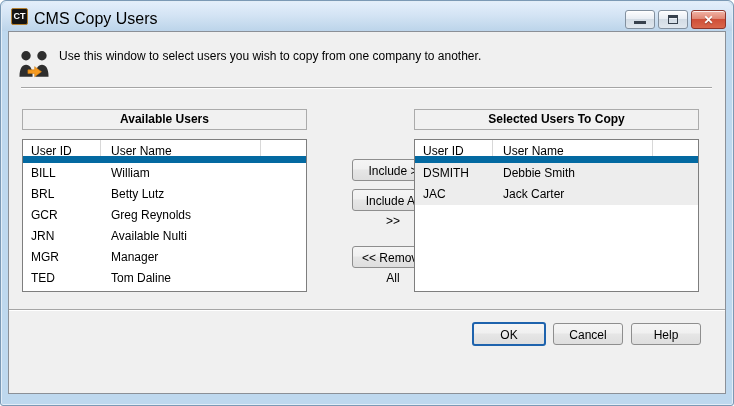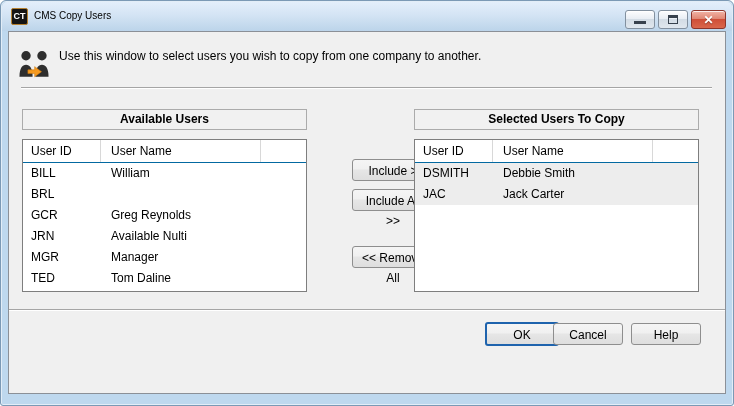--- a/index.html
+++ b/index.html
@@ -21,21 +21,21 @@
     position:absolute;left:1px;right:1px;top:1px;height:29px;
     background:linear-gradient(180deg,#e3eefb 0%,#d4e4f4 45%,#bcd4ea 100%);
     border-radius:5px 5px 0 0;
   }
   .app-icon{
     position:absolute;left:9px;top:6px;width:17px;height:17px;
     background:#141414;border:1px solid #b5802f;border-radius:2px;
     color:#fff;font-weight:bold;font-size:9px;line-height:15px;text-align:center;
   }
   .title-text{
-    position:absolute;left:32px;top:8px;font-size:10px;color:#000;white-space:nowrap;
+    position:absolute;left:32px;top:8px;font-size:16px;color:#000;white-space:nowrap;
   }
   .caption-btns{position:absolute;top:8px;right:6px;display:flex;gap:3px;}
   .cap{
     width:30px;height:19px;border:1px solid #82909f;border-radius:3px;
     background:linear-gradient(180deg,#fdfdfe 0%,#e9eef4 45%,#d3dce5 50%,#e0e7ee 100%);
     box-shadow:inset 0 1px 0 rgba(255,255,255,.8);
     display:flex;align-items:center;justify-content:center;cursor:default;
   }
   .cap.close{
     width:35px;border-color:#8c342a;
@@ -61,38 +61,38 @@
   }
   .group-label.left{left:13px;}
   .group-label.right{left:405px;}
   .list{
     position:absolute;top:107px;height:153px;width:285px;
     background:#fff;border:1px solid #7e7e7e;overflow:hidden;
   }
   .list.left{left:13px;}
   .list.right{left:405px;}
   .lrow{display:flex;height:21px;line-height:21px;}
-  .lrow.lhead{height:23px;line-height:23px;border-bottom:1px solid #0369a1;}
+  .lrow.lhead{height:23px;line-height:23px;border-bottom:7px solid #0369a1;}
   .lrow .c1{width:78px;padding-left:8px;overflow:hidden;white-space:nowrap;}
   .lrow .c2{width:160px;padding-left:10px;overflow:hidden;white-space:nowrap;}
   .lrow .c3{flex:1;}
   .lrow.lhead .c1,.lrow.lhead .c2{border-right:1px solid #d8d8d8;}
   .list.right .lrow.sel{background:#ededed;}
   
   .btn{
     position:absolute;height:22px;
     background:linear-gradient(180deg,#f5f5f5 0%,#f0f0f0 45%,#e6e6e6 50%,#dedede 100%);
     border:1px solid #8e8e8e;border-radius:3px;
     font-family:"Liberation Sans",sans-serif;font-size:12px;color:#000;
     text-align:center;line-height:20px;cursor:default;
   }
   .xfer{left:315px;width:82px;margin-left:28px;}
   .xfer.b0{top:127px;} .xfer.b1{top:157px;} .xfer.b2{top:186px;} .xfer.b3{top:214px;}
   .foot{top:291px;height:22px;}
-  .btn-ok{left:463px;width:74px;top:290px;height:24px;border:2px solid #1e63ad;line-height:20px;margin-left:13px;}
+  .btn-ok{left:463px;width:74px;top:290px;height:24px;border:2px solid #1e63ad;line-height:20px;}
   .btn-cancel{left:544px;width:70px;}
   .btn-help{left:622px;width:70px;}
 </style>
 </head>
 <body>
 
 <div class="stage">
   <div class="window">
 
     <div class="titlebar">
@@ -134,20 +134,21 @@
           <span class="c1">User ID</span>
           <span class="c2">User Name</span>
           <span class="c3"></span>
         </div>
         <div class="lrow">
           <span class="c1">BILL</span>
           <span class="c2">William</span>
         </div>
         <div class="lrow">
           <span class="c1">BRL</span>
+          <span class="c2">Betty Lutz</span>
         </div>
         <div class="lrow">
           <span class="c1">GCR</span>
           <span class="c2">Greg Reynolds</span>
         </div>
         <div class="lrow">
           <span class="c1">JRN</span>
           <span class="c2">Available Nulti</span>
         </div>
         <div class="lrow">

